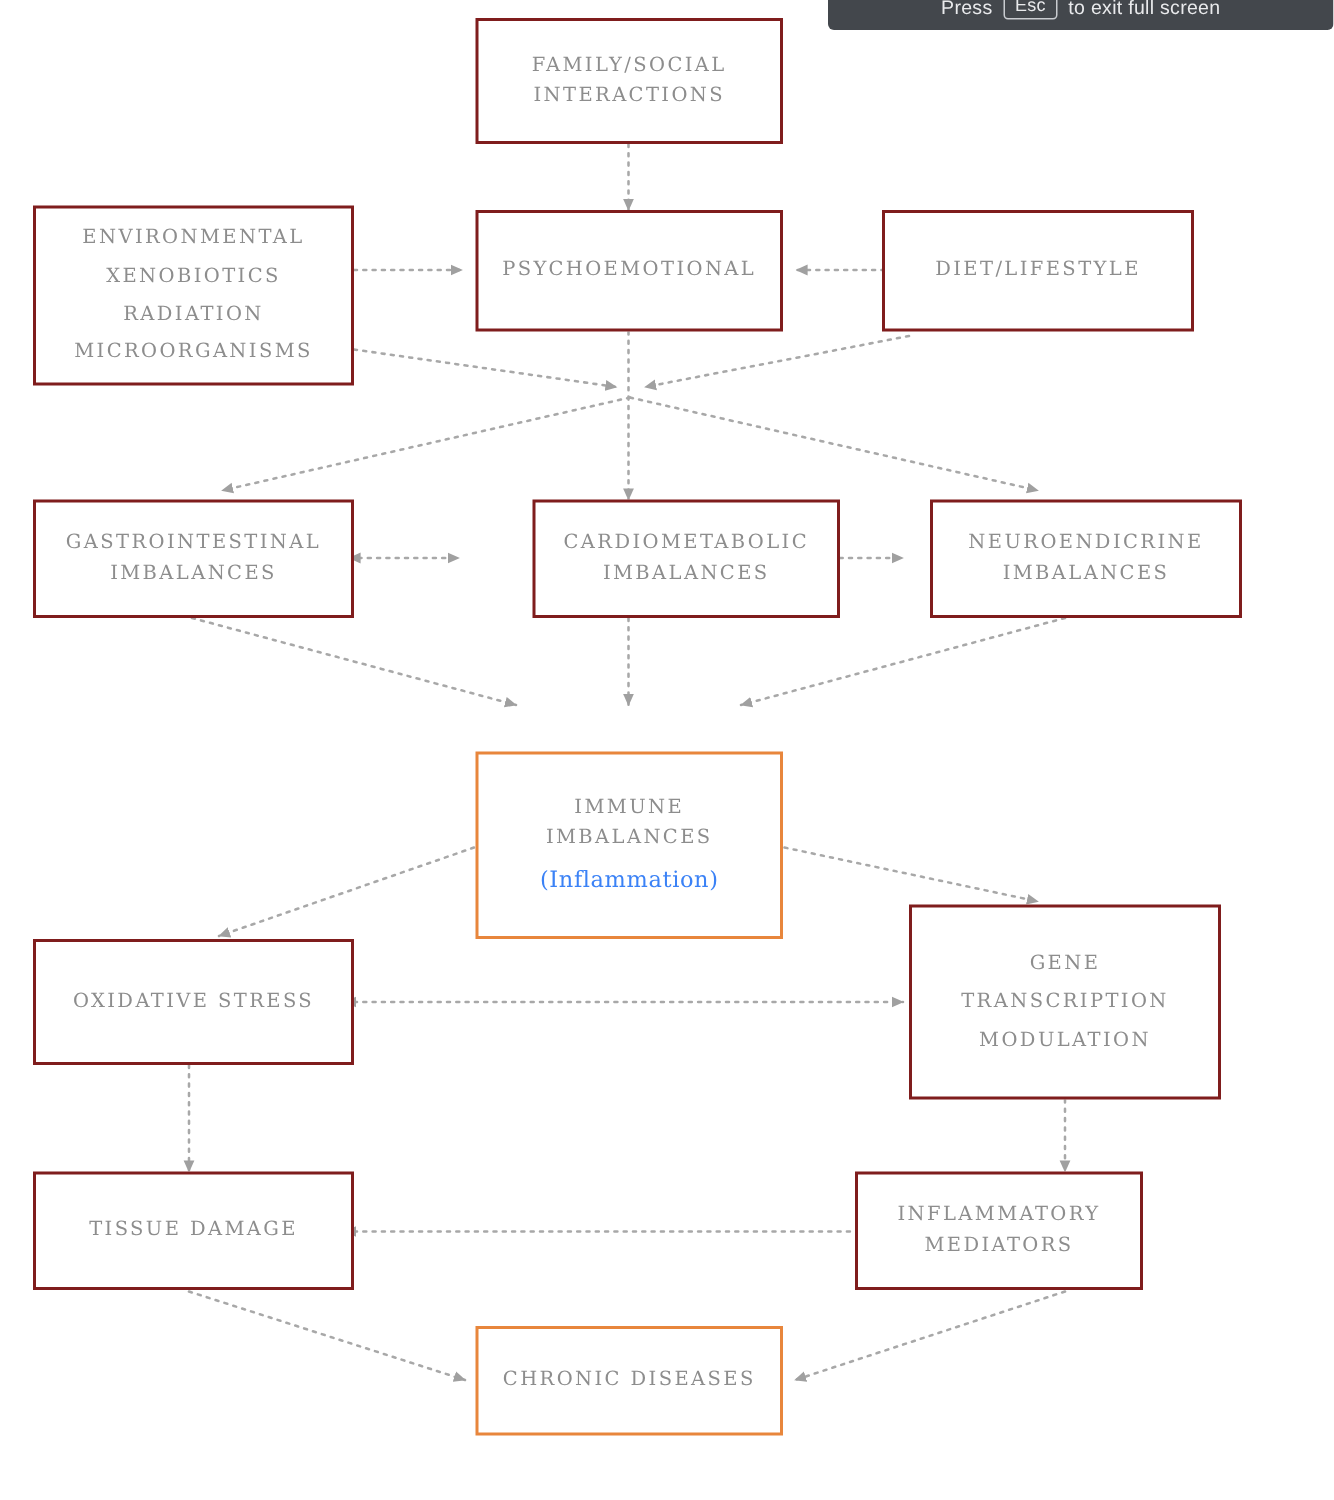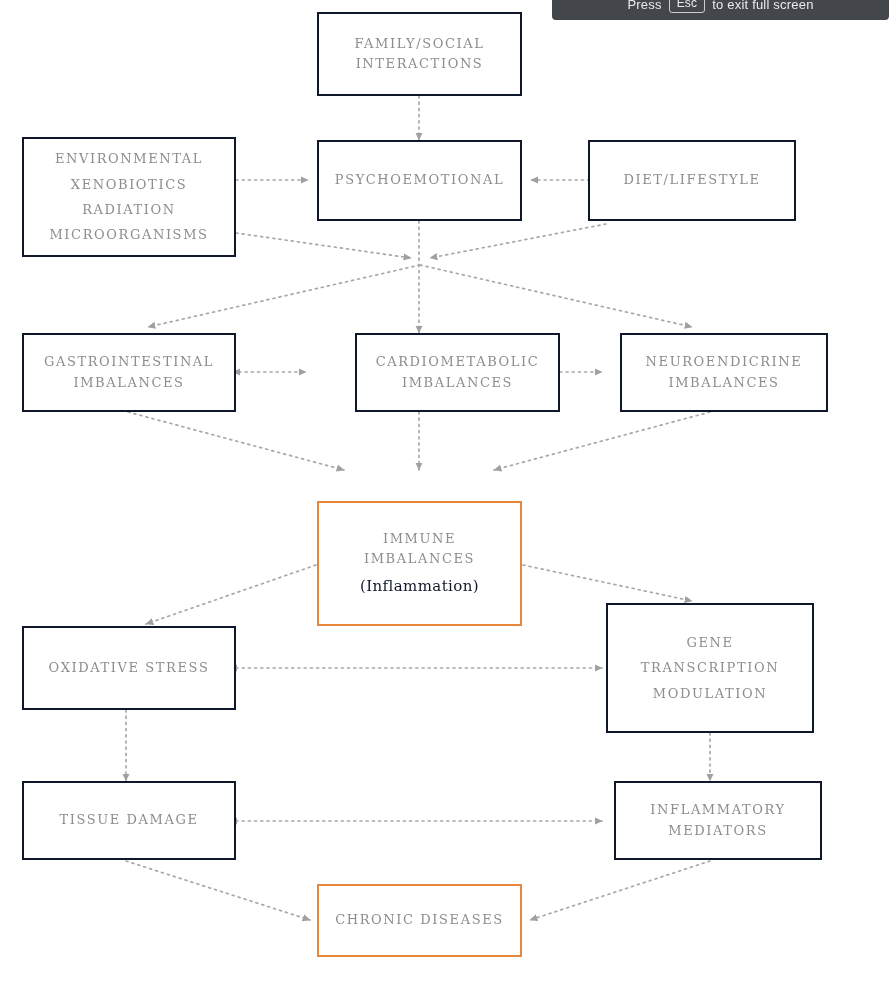--- a/index.html
+++ b/index.html
@@ -37,21 +37,21 @@
   }
 
   
   #links{position:absolute;left:0;top:0;width:889px;height:1000px;z-index:1;}
 
   
   .node{
     position:absolute;
     box-sizing:border-box;
     background:#ffffff;
-    border:2px solid #0f172a;
+    border:2px solid #7f1d1d;
     display:flex;
     align-items:center;
     justify-content:center;
     text-align:center;
     z-index:5;
     color:#8c8c8c;
   }
   .node.accent{border-color:#e8863c;}
   .node .lbl{
     font-family:"DejaVu Serif", serif;
@@ -62,21 +62,21 @@
     padding:0 8px;
     text-transform:uppercase;
     font-weight:400;
   }
   .node .sub{
     display:block;
     text-transform:none;
     letter-spacing:.4px;
     font-size:15px;
     margin-top:5px;
-    color:#0f172a;
+    color:#3b82f6;
   }
   .node.loose .lbl{line-height:1.95;}
 </style>
 </head>
 <body>
 
 <div id="stage">
 
   <div class="fs-banner">
     <span>Press</span>
@@ -201,21 +201,21 @@
       <span>GENE</span><br>
       <span>TRANSCRIPTION</span><br>
       <span>MODULATION</span>
     </div>
   </div>
 
   <div class="node" style="left:22px;top:781px;width:214px;height:79px;">
     <div class="lbl">TISSUE DAMAGE</div>
   </div>
 
-  <div class="node" style="left:614px;top:781px;width:208px;height:79px;justify-content:center;">
+  <div class="node" style="left:570px;top:781px;width:192px;height:79px;justify-content:center;">
     <div class="lbl">
       <span>INFLAMMATORY</span><br>
       <span>MEDIATORS</span>
     </div>
   </div>
 
   <div class="node accent" style="left:317px;top:884px;width:205px;height:73px;">
     <div class="lbl">CHRONIC DISEASES</div>
   </div>
 

